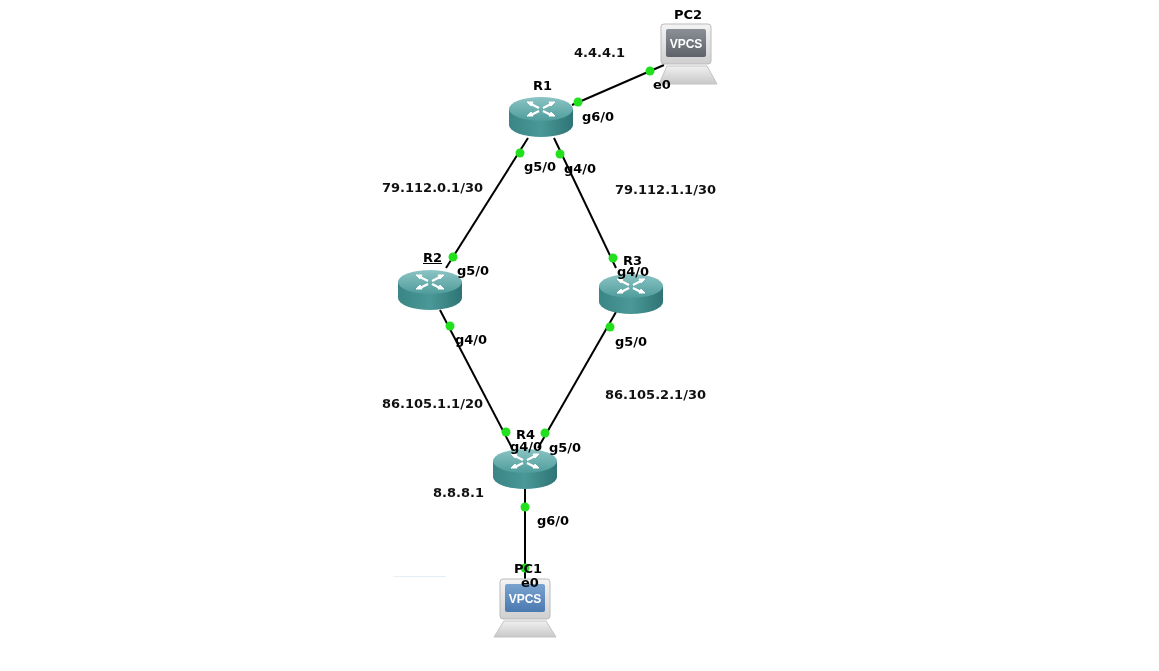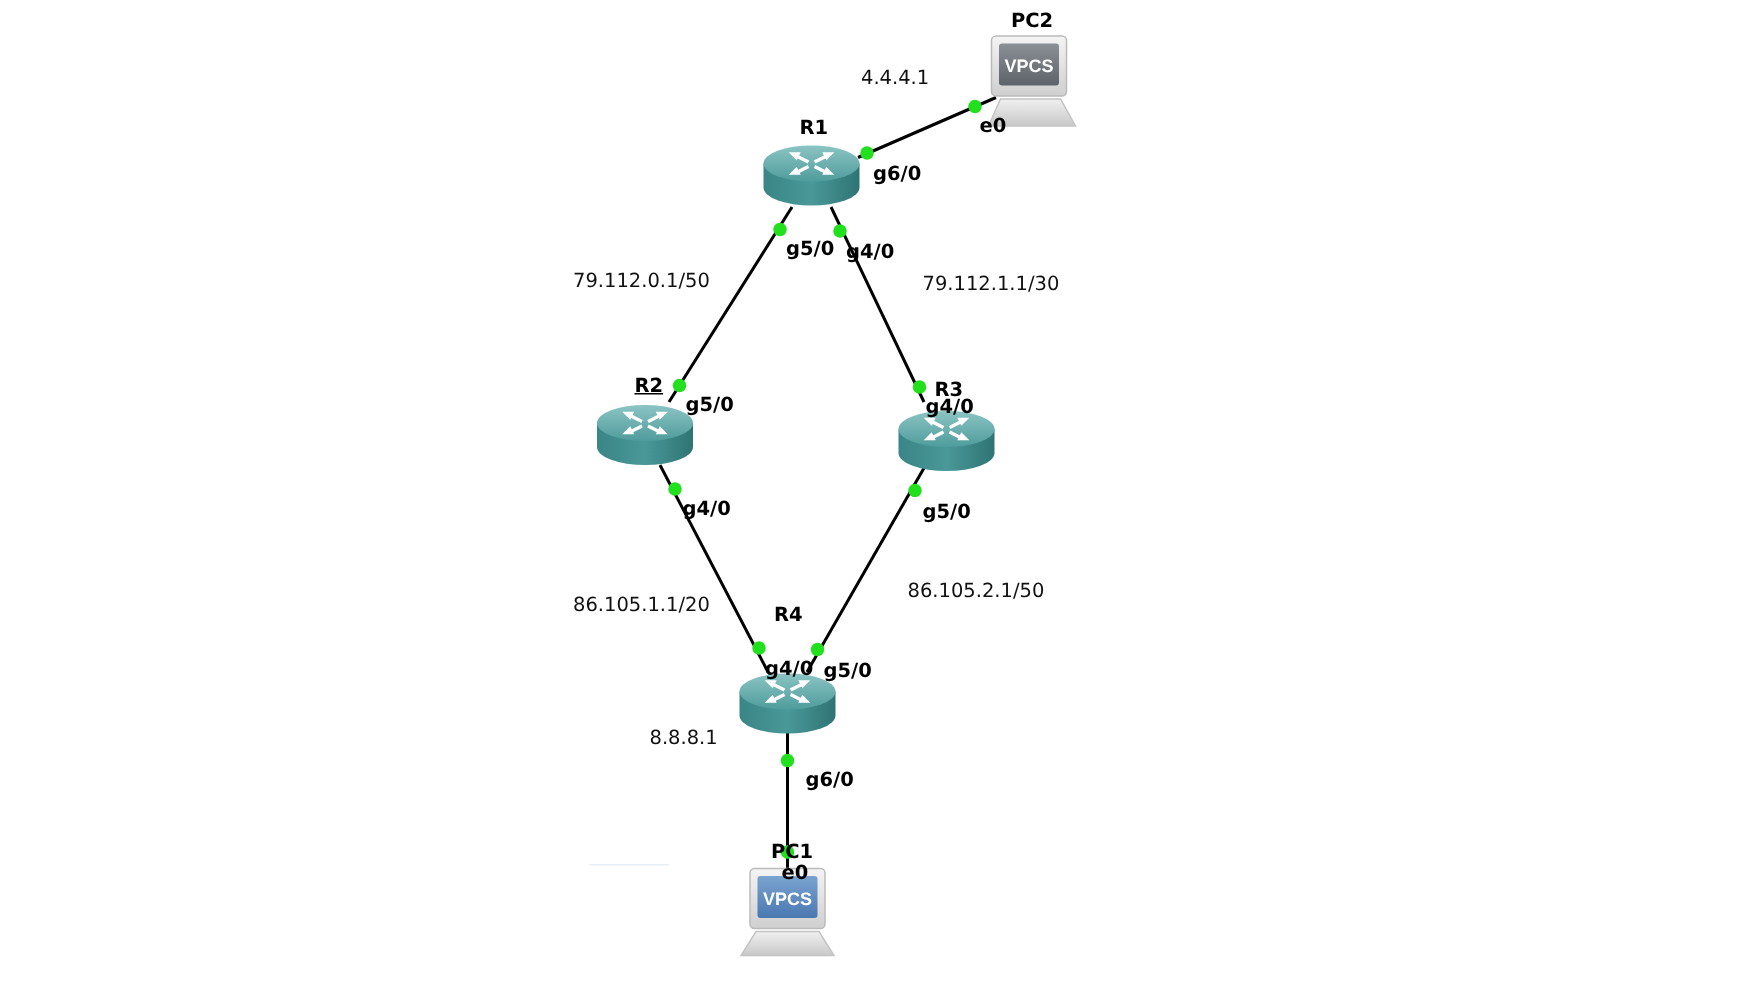--- a/index.html
+++ b/index.html
@@ -1,21 +1,21 @@
 <!DOCTYPE html>
 <html><head>
 <meta charset="utf-8">
 <style>
   html, body { margin:0; padding:0; background:#ffffff; }
   body { width:1159px; height:671px; position:relative; overflow:hidden;
          font-family:"DejaVu Sans", sans-serif; }
   #canvas { position:absolute; left:0; top:0; width:1159px; height:671px; }
   .lbl { position:absolute; font-family:"DejaVu Sans", sans-serif; font-weight:bold;
          font-size:13px; color:#000; white-space:nowrap; line-height:1; }
-  .ip  { position:absolute; font-family:"DejaVu Sans", sans-serif; font-weight:normal;
+  .ip  { position:absolute; font-family:"DejaVu Sans", sans-serif; font-weight:bold;
          font-size:13px; color:#111; white-space:nowrap; line-height:1; }
   .faint { position:absolute; left:393px; top:576px; width:53px; height:1px; background:#e6eef6; }
 </style>
 </head>
 <body>
 
 <svg id="canvas" width="1159" height="671" xmlns="http://www.w3.org/2000/svg">
   <defs>
     <linearGradient id="rtop" x1="0" y1="0" x2="0" y2="1">
       <stop offset="0" stop-color="#8cc4c4"></stop>
@@ -110,34 +110,34 @@
     <circle cx="525" cy="568" r="4.5"></circle>
   </g>
 </svg>
 
 <div class="faint"></div>
 
 <div class="lbl" style="left:674px;top:8px;">PC2</div>
 <div class="lbl" style="left:533px;top:79px;">R1</div>
 <div class="lbl" style="left:423px;top:251px;text-decoration:underline;">R2</div>
 <div class="lbl" style="left:623px;top:254px;">R3</div>
-<div class="lbl" style="left:516px;top:404px;">R4</div>
+<div class="lbl" style="left:516px;top:428px;">R4</div>
 <div class="lbl" style="left:514px;top:562px;">PC1</div>
 
 <div class="lbl" style="left:582px;top:110px;">g6/0</div>
 <div class="lbl" style="left:653px;top:78px;">e0</div>
 <div class="lbl" style="left:524px;top:160px;">g5/0</div>
 <div class="lbl" style="left:564px;top:162px;">g4/0</div>
 <div class="lbl" style="left:457px;top:264px;">g5/0</div>
 <div class="lbl" style="left:617px;top:265px;">g4/0</div>
 <div class="lbl" style="left:455px;top:333px;">g4/0</div>
 <div class="lbl" style="left:615px;top:335px;">g5/0</div>
 <div class="lbl" style="left:510px;top:440px;">g4/0</div>
 <div class="lbl" style="left:549px;top:441px;">g5/0</div>
 <div class="lbl" style="left:537px;top:514px;">g6/0</div>
 <div class="lbl" style="left:521px;top:576px;">e0</div>
 
 <div class="ip" style="left:574px;top:46px;">4.4.4.1</div>
-<div class="ip" style="left:382px;top:181px;">79.112.0.1/50</div>
+<div class="ip" style="left:382px;top:181px;">79.112.0.1/30</div>
 <div class="ip" style="left:615px;top:183px;">79.112.1.1/30</div>
 <div class="ip" style="left:382px;top:397px;">86.105.1.1/20</div>
-<div class="ip" style="left:605px;top:388px;">86.105.2.1/50</div>
+<div class="ip" style="left:605px;top:388px;">86.105.2.1/30</div>
 <div class="ip" style="left:433px;top:486px;">8.8.8.1</div>
 
 </body></html>

